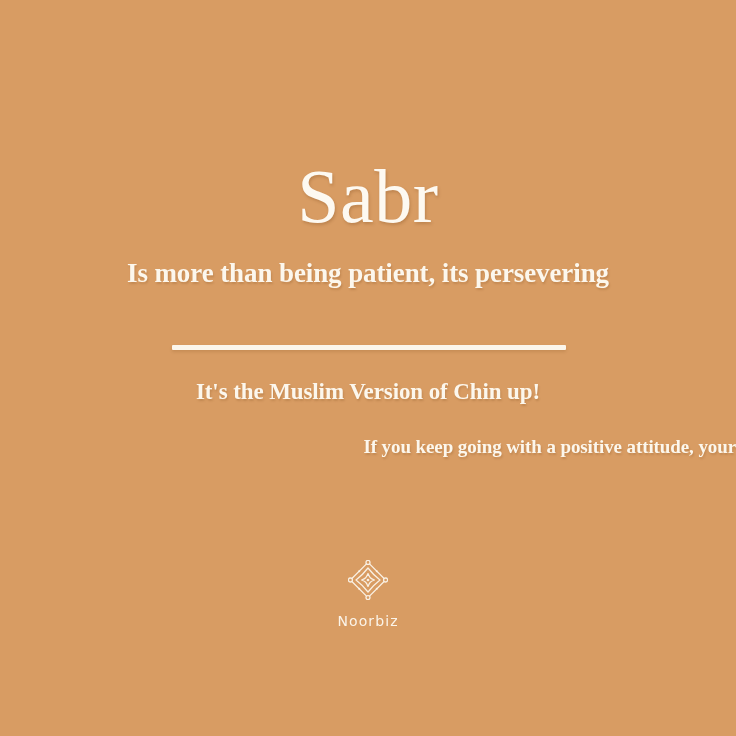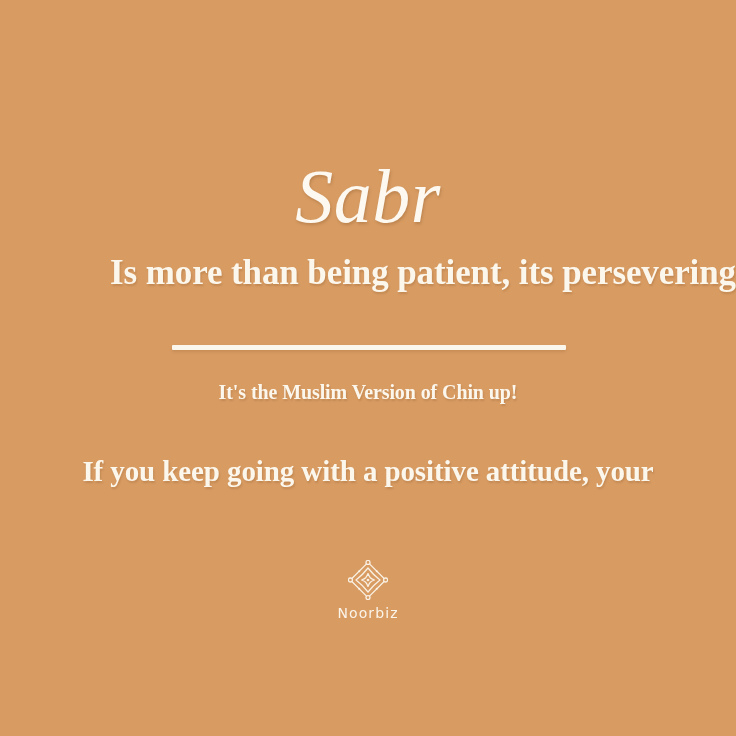--- a/index.html
+++ b/index.html
@@ -27,21 +27,20 @@
   }
 
   
   .title {
     position: absolute;
     top: 158px;
     left: 0;
     width: 736px;
     text-align: center;
     font-family: "Liberation Serif", "DejaVu Serif", serif;
-    font-style: italic;
     font-weight: 400;
     font-size: 76px;
     line-height: 1;
     letter-spacing: 0.5px;
     color: #fdf9f1;
     text-shadow: 1px 2px 3px rgba(120, 70, 25, 0.28);
     white-space: nowrap;
   }
 
   
@@ -51,38 +50,38 @@
     width: 736px;
     text-align: center;
     color: #fcf7ed;
     font-family: "Liberation Serif", "DejaVu Serif", serif;
     font-weight: 700;
     text-shadow: 1px 2px 2px rgba(120, 70, 25, 0.22);
   }
 
   .para-1 {
     top: 254px;
-    font-size: 35px;
+    font-size: 27px;
     line-height: 38px;
     letter-spacing: -0.1px;
-    text-align: right;
   }
 
   .para-2 {
     top: 374px;
-    font-size: 20px;
+    font-size: 23px;
     line-height: 36px;
     letter-spacing: -0.1px;
   }
 
   .para-3 {
-    top: 452px;
-    font-size: 29px;
+    top: 428px;
+    font-size: 19px;
     line-height: 38px;
     letter-spacing: -0.1px;
+    text-align: right;
   }
 
   .para-line {
     display: block;
   }
 
   
   .divider {
     position: absolute;
     top: 345px;
@@ -96,20 +95,21 @@
 
   
   .logo-block {
     position: absolute;
     top: 560px;
     left: 0;
     width: 736px;
     display: flex;
     flex-direction: column;
     align-items: center;
+    gap: 8px;
   }
 
   .logo-mark {
     width: 40px;
     height: 40px;
     display: block;
     opacity: 0.96;
   }
 
   .logo-wordmark {

